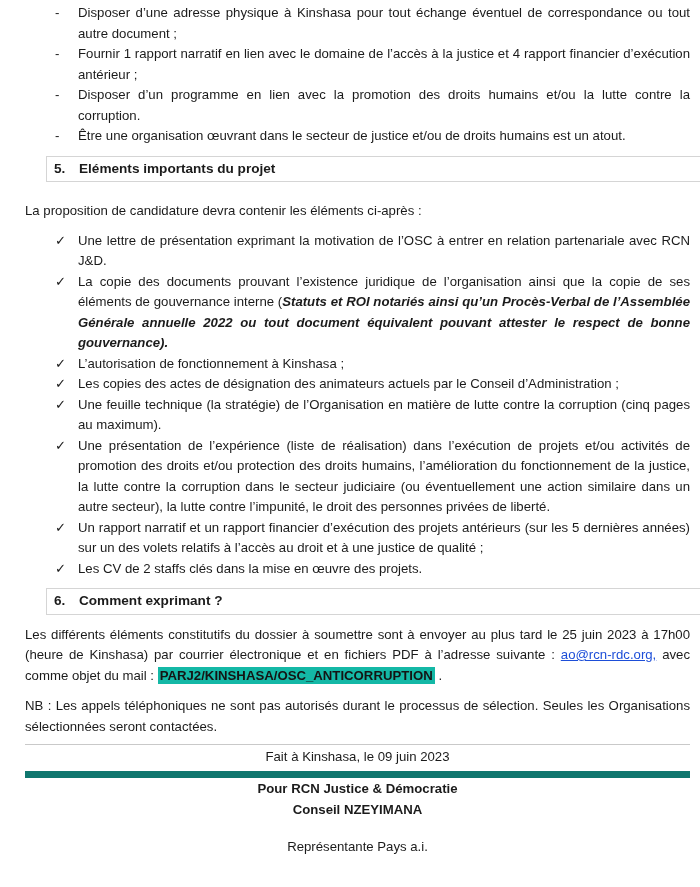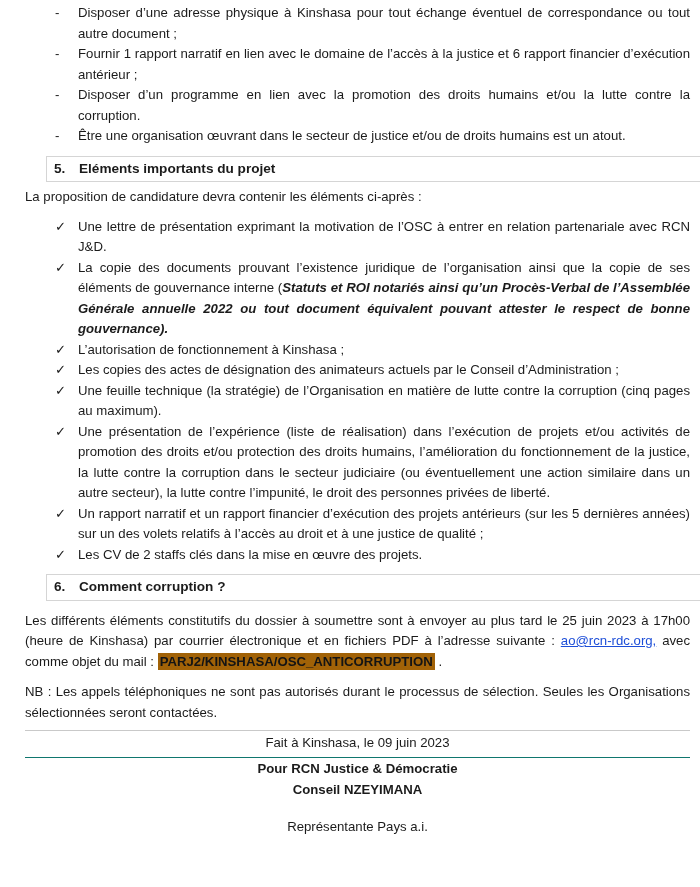--- a/index.html
+++ b/index.html
@@ -23,45 +23,45 @@
   .sec-box {
     margin: 9px 0 0 21px;
     width: 689px;
     box-sizing: border-box;
     border: 1px solid #d5d5d5;
     padding: 2px 6px 2px 7px;
     font-weight: bold;
     font-size: 13.6px;
   }
   .sec-num { display: inline-block; width: 25px; }
-  .para { margin: 5px 0 0 0; text-align: justify; }
+  .para { margin: 19px 0 0 0; text-align: justify; }
   .para-gap { margin-top: 10px; }
   a.email { color: #1d4ed8; text-decoration: underline; }
-  mark.hl { background: #a16207; color: #141414; font-weight: bold; padding: 1px 2px; }
+  mark.hl { background: #14b8a6; color: #141414; font-weight: bold; padding: 1px 2px; }
   .date-row {
     margin-top: 7px;
     border-top: 1px solid #c9c9c9;
-    border-bottom: 1px solid #0f766e;
+    border-bottom: 7px solid #0f766e;
     padding: 2px 0 3px 0;
     text-align: center;
   }
   .center-line { margin-top: 1px; text-align: center; }
   .bold { font-weight: bold; }
 </style>
 </head>
 <body>
 
 <div class="list">
   <div class="li-row">
       <span class="marker">-</span>
       <span class="text">Disposer d’une adresse physique à Kinshasa pour tout échange éventuel de correspondance ou tout autre document ;</span>
     </div>
   <div class="li-row">
       <span class="marker">-</span>
-      <span class="text">Fournir 1 rapport narratif en lien avec le domaine de l’accès à la justice et 6 rapport financier d’exécution antérieur ;</span>
+      <span class="text">Fournir 1 rapport narratif en lien avec le domaine de l’accès à la justice et 4 rapport financier d’exécution antérieur ;</span>
     </div>
   <div class="li-row">
       <span class="marker">-</span>
       <span class="text">Disposer d’un programme en lien avec la promotion des droits humains et/ou la lutte contre la corruption.</span>
     </div>
   <div class="li-row">
       <span class="marker">-</span>
       <span class="text">Être une organisation œuvrant dans le secteur de justice et/ou de droits humains est un atout.</span>
     </div>
 </div>
@@ -98,21 +98,21 @@
   <div class="li-row">
       <span class="marker">✓</span>
       <span class="text">Un rapport narratif et un rapport financier d’exécution des projets antérieurs (sur les 5 dernières années) sur un des volets relatifs à l’accès au droit et à une justice de qualité ;</span>
     </div>
   <div class="li-row">
       <span class="marker">✓</span>
       <span class="text">Les CV de 2 staffs clés dans la mise en œuvre des projets.</span>
     </div>
 </div>
 
-<div class="sec-box"><span class="sec-num">6.</span><span class="sec-title">Comment corruption ?</span></div>
+<div class="sec-box"><span class="sec-num">6.</span><span class="sec-title">Comment exprimant ?</span></div>
 
 <p class="para para-gap"><span>Les différents éléments constitutifs du dossier à soumettre sont à envoyer au plus tard le 25 juin 2023 à 17h00 (heure de Kinshasa) par courrier électronique et en fichiers PDF à l’adresse suivante : </span><a href="#" class="email">ao@rcn-rdc.org,</a><span> avec comme objet du mail : </span><mark class="hl">PARJ2/KINSHASA/OSC_ANTICORRUPTION</mark><span> .</span></p>
 
 <p class="para para-gap">NB : Les appels téléphoniques ne sont pas autorisés durant le processus de sélection. Seules les Organisations sélectionnées seront contactées.</p>
 
 <div class="date-row">Fait à Kinshasa, le 09 juin 2023</div>
 
 <div class="center-line bold">Pour RCN Justice &amp; Démocratie</div>
 
 <div class="center-line bold">Conseil NZEYIMANA</div>

